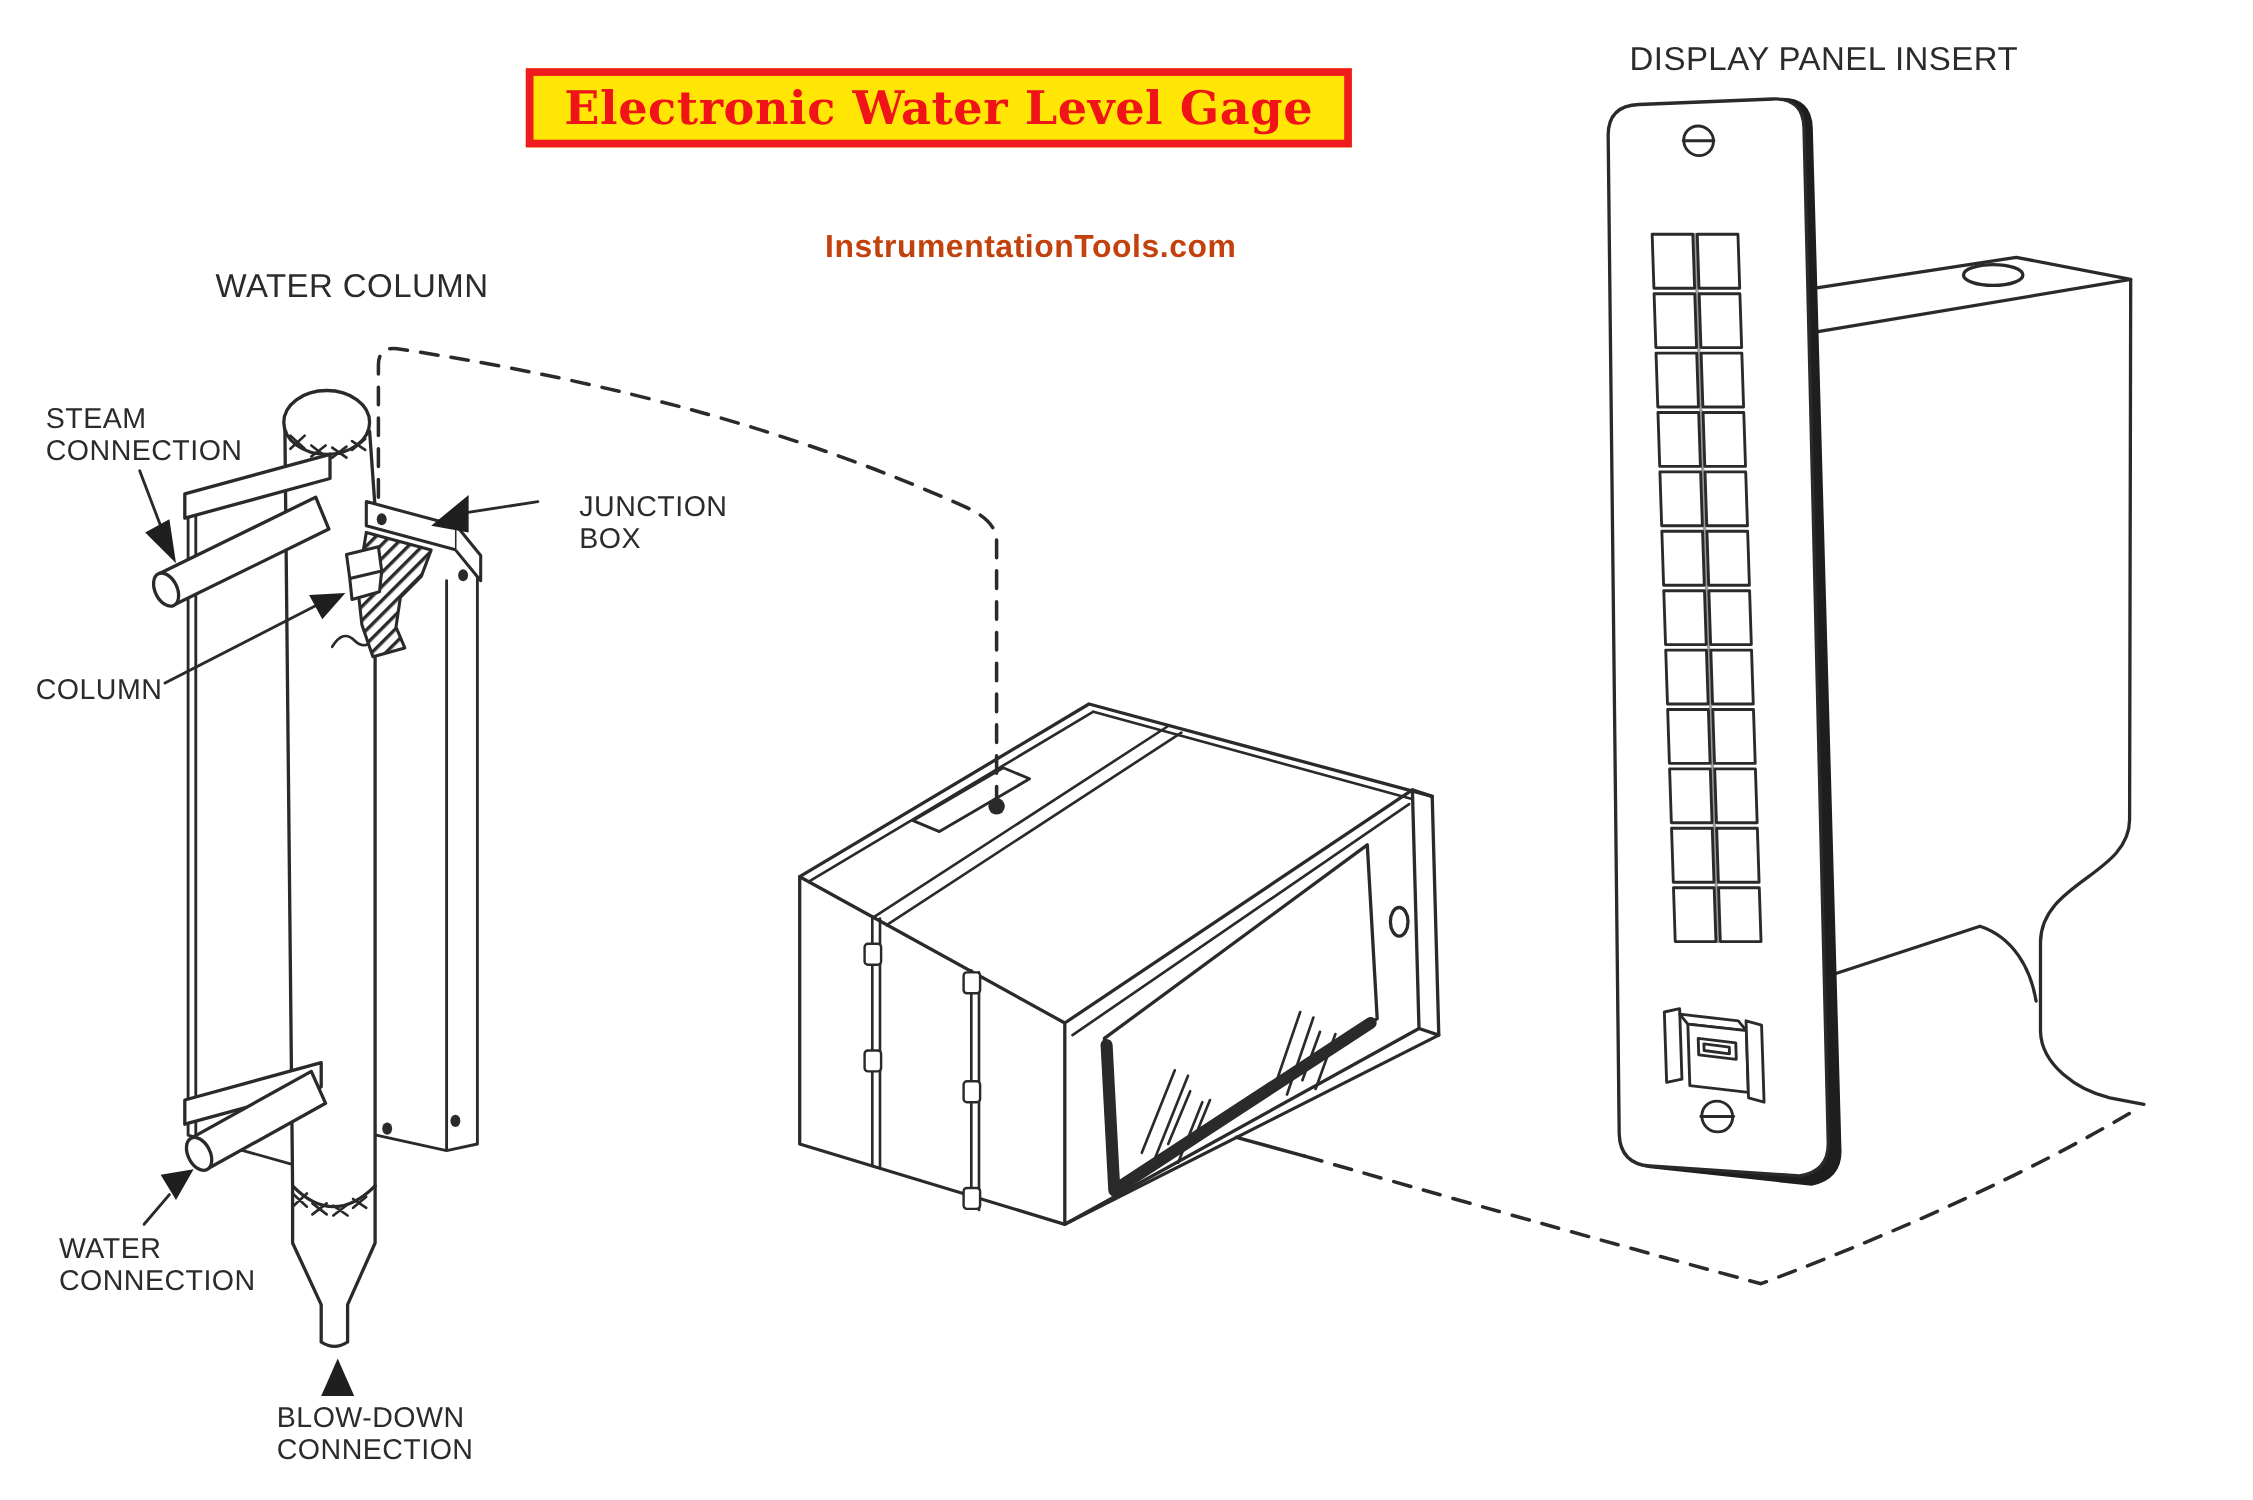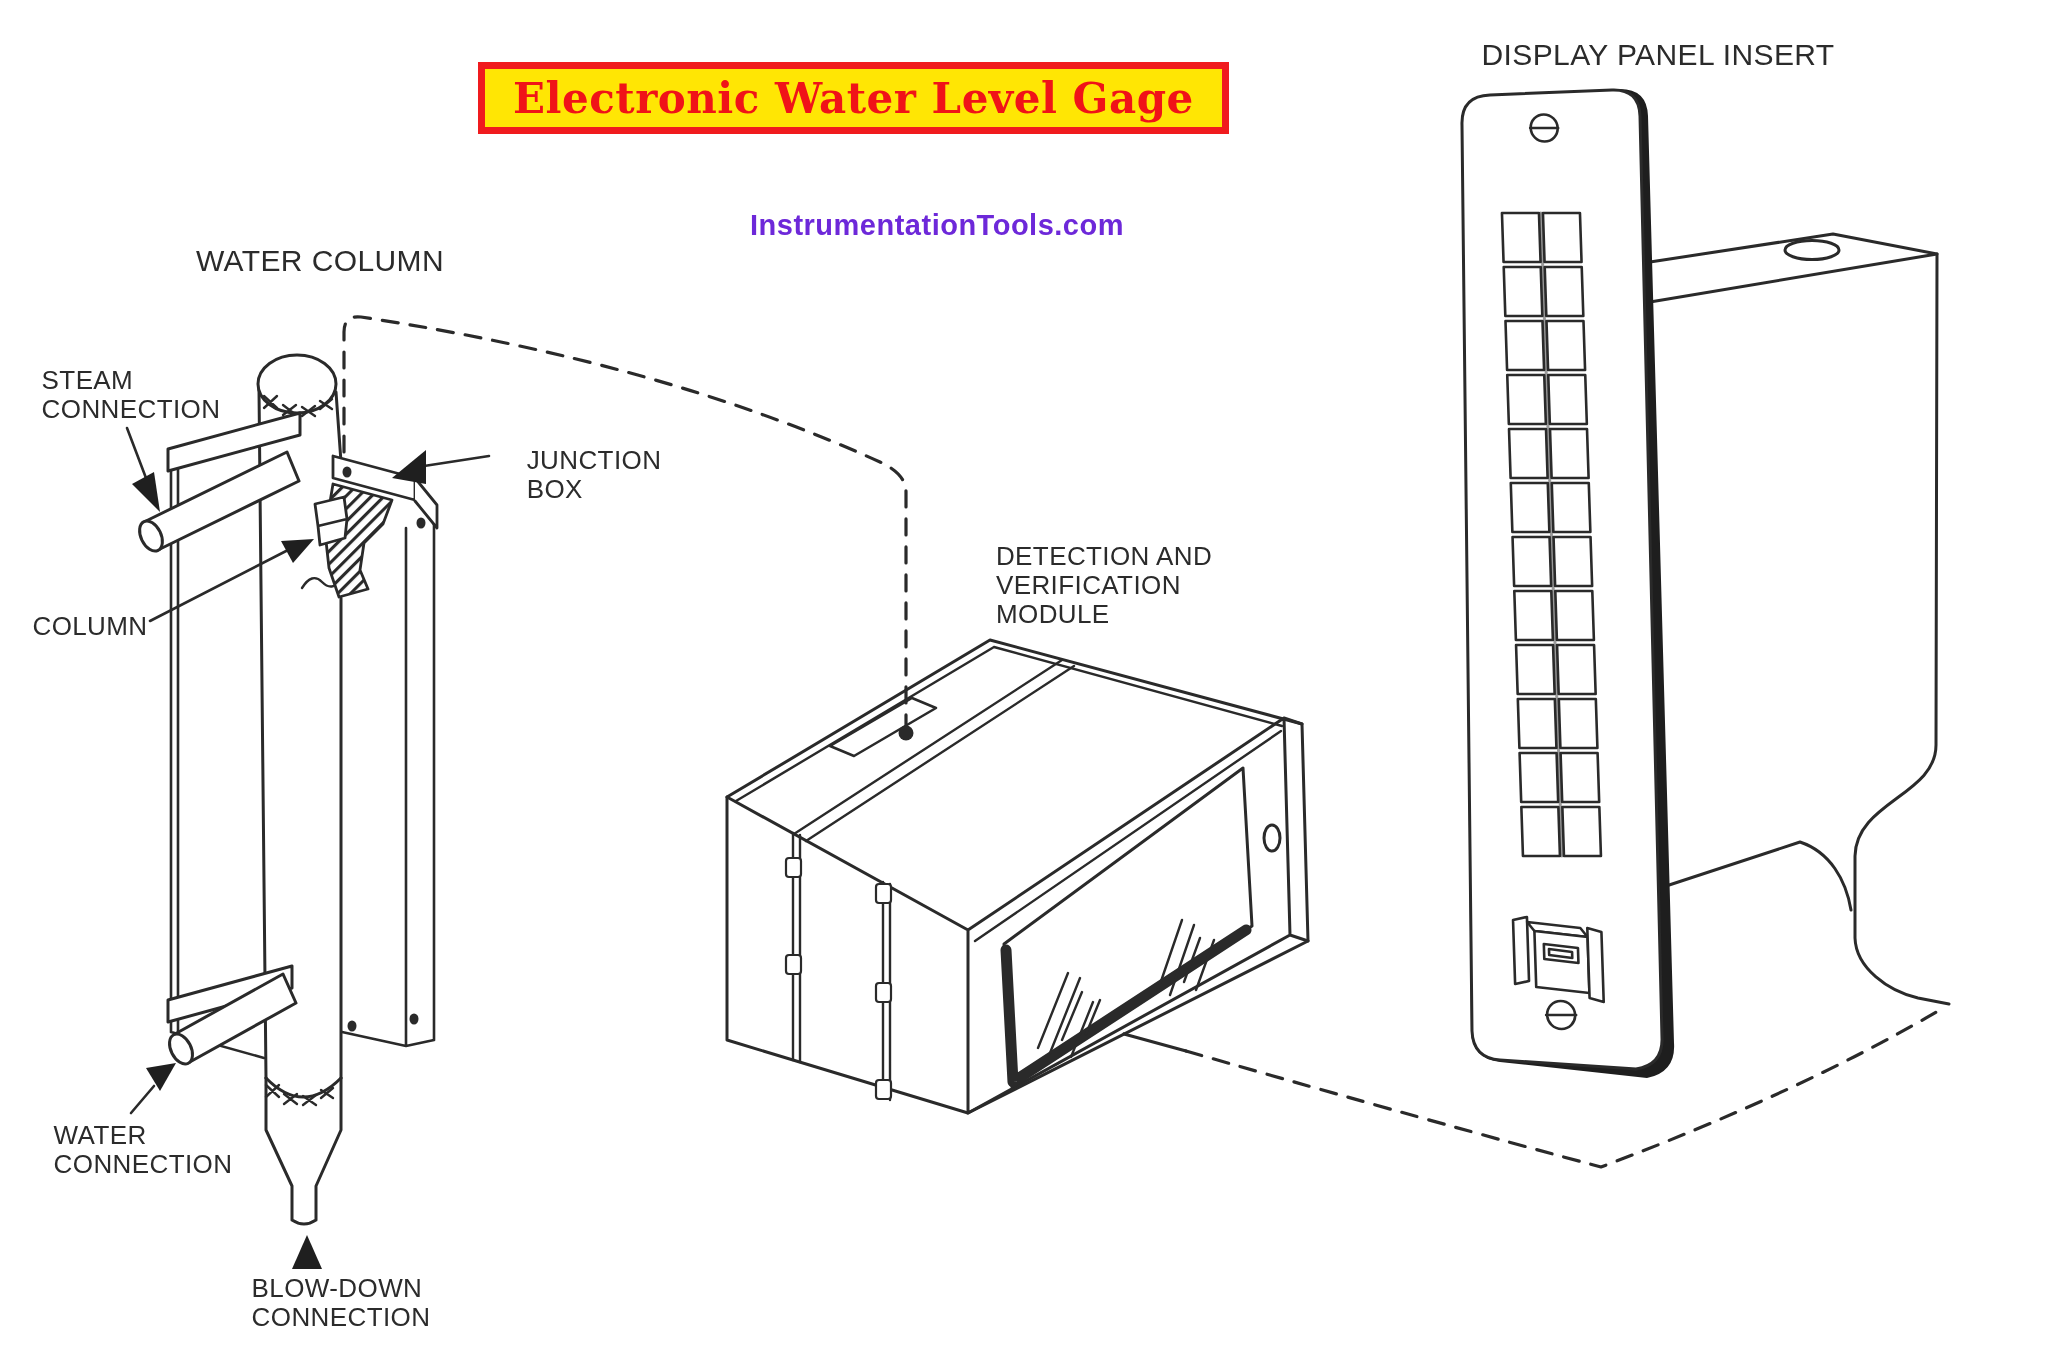--- a/index.html
+++ b/index.html
@@ -18,21 +18,21 @@
     position:absolute;left:478px;top:62px;height:72px;
     display:inline-flex;align-items:center;justify-content:center;
     padding:0 28px;box-sizing:border-box;
     background:#ffe604;border:7px solid #f01b1e;
     font-family:"DejaVu Serif","Liberation Serif",serif;
     font-weight:700;font-size:42px;color:#f01318;white-space:nowrap;
     letter-spacing:.5px;
   }
   .watermark{
     position:absolute;left:937px;top:209px;transform:translateX(-50%);
-    font-size:29px;font-weight:700;color:#6d28d9;letter-spacing:.5px;white-space:nowrap;text-align:right;
+    font-size:29px;font-weight:700;color:#c2410c;letter-spacing:.5px;white-space:nowrap;text-align:right;
   }
 </style>
 </head>
 <body>
 
 <div id="stage">
 
   <svg id="art" viewBox="0 0 2048 1364" xmlns="http://www.w3.org/2000/svg">
     <defs>
       <pattern id="hatch" width="9" height="9" patternUnits="userSpaceOnUse" patternTransform="rotate(-45)">
@@ -246,23 +246,18 @@
   <div class="lbl" style="left:143px;top:1121px;">
     <div>WATER</div>
     <div>CONNECTION</div>
   </div>
 
   <div class="lbl" style="left:301px;top:1274px;margin-left:40px;">
     <div>BLOW-DOWN</div>
     <div>CONNECTION</div>
   </div>
 
-  <div class="lbl" style="left:1104px;top:542px;">
-    <div>DETECTION AND</div>
-    <div>VERIFICATION</div>
-    <div>MODULE</div>
-  </div>
 
   <div class="lbl lbl-lg" style="left:1658px;top:38px;">
     <div>DISPLAY PANEL INSERT</div>
   </div>
 
 </div>
 
 </body></html>

